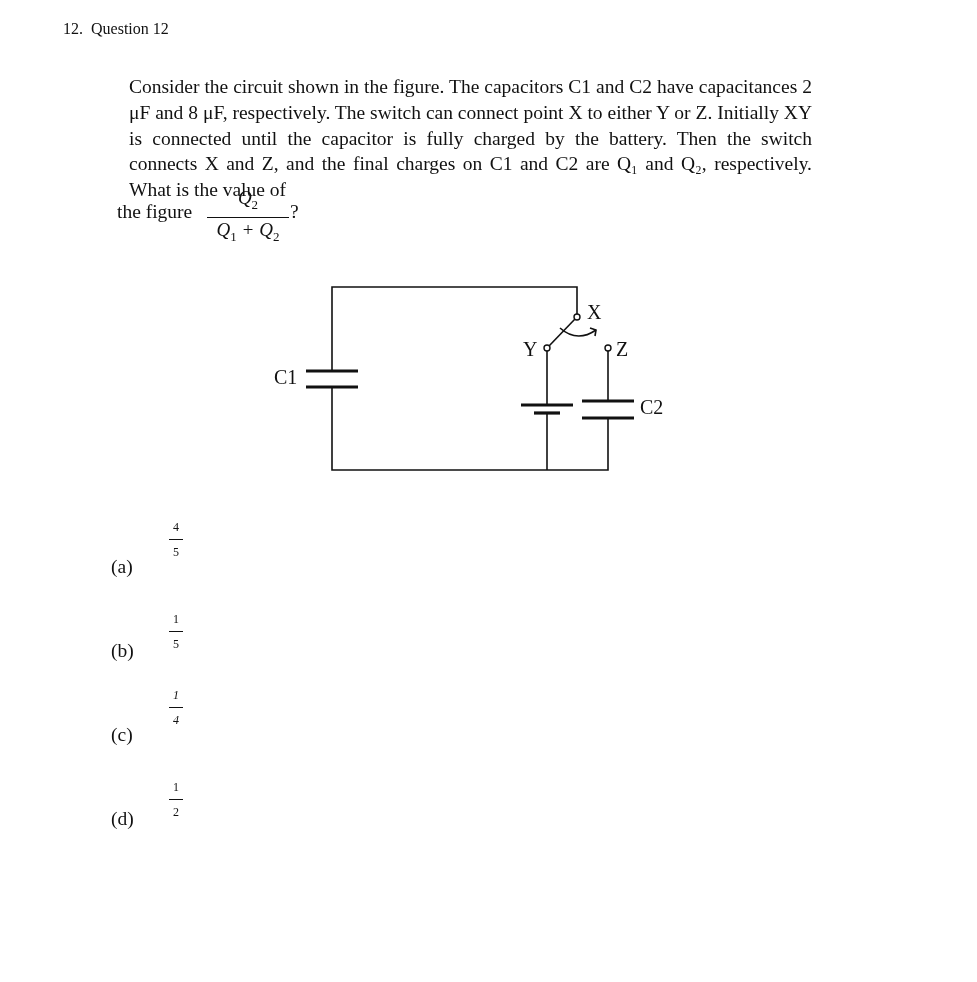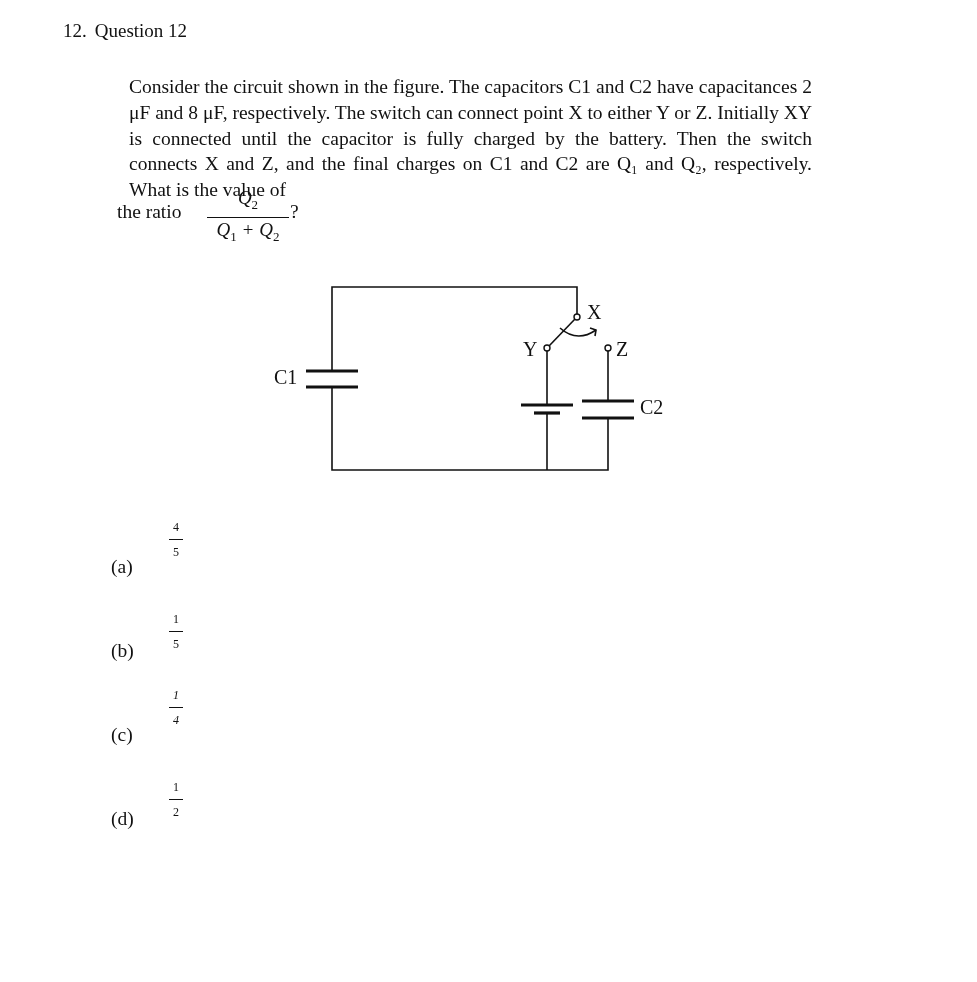--- a/index.html
+++ b/index.html
@@ -1,18 +1,18 @@
 <!DOCTYPE html>
 <html><head>
 <meta charset="utf-8">
 <style>
   html, body { margin:0; padding:0; background:#ffffff; }
   body { width:977px; height:982px; position:relative; overflow:hidden;
          font-family:"DejaVu Serif","Liberation Serif",serif; color:#111; }
-  .qhead { position:absolute; left:63px; top:20px; font-size:19px; font-family:"Liberation Serif",serif; }
+  .qhead { position:absolute; left:63px; top:20px; font-size:16px; font-family:"Liberation Serif",serif; }
   .qhead span { margin-right:8px; }
   .body { position:absolute; left:117px; top:62px; width:707px; font-family:"Liberation Serif",serif;
           font-size:19.5px; line-height:25.8px; text-align:justify; }
   .body p { margin:12px; }
   .ratio-line { position:absolute; left:117px; top:188px; font-family:"Liberation Serif",serif; font-size:19.5px; height:56px; }
   .ratio-line .lbl { position:absolute; left:0; top:13px; white-space:nowrap; }
   .frac { position:absolute; left:90px; top:0; width:82px; text-align:center; }
   .frac .num { display:block; font-style:italic; font-size:19px; line-height:20px; }
   .frac .bar { display:block; border-top:1px solid #111; margin:2px 0; }
   .frac .den { display:block; font-style:italic; font-size:19px; line-height:20px; }
@@ -30,21 +30,21 @@
 
 <div class="qhead">
   <span>12.</span><span>Question 12</span>
 </div>
 
 <div class="body">
   <p>Consider the circuit shown in the figure. The capacitors C1 and C2 have capacitances 2 μF and 8 μF, respectively. The switch can connect point X to either Y or Z. Initially XY is connected until the capacitor is fully charged by the battery. Then the switch connects X and Z, and the final charges on C1 and C2 are Q₁ and Q₂, respectively. What is the value of</p>
 </div>
 
 <div class="ratio-line">
-  <span class="lbl">the ratio</span>
+  <span class="lbl">the figure</span>
   <span class="frac">
     <span class="num"><span>Q</span><sub>2</sub></span>
     <span class="bar"></span>
     <span class="den"><span>Q</span><sub>1</sub><span> + Q</span><sub>2</sub></span>
   </span>
   <span class="qmark">?</span>
 </div>
 
 <svg class="circuit" width="977" height="500">
   <g stroke="#111" stroke-width="1.6" fill="none">

